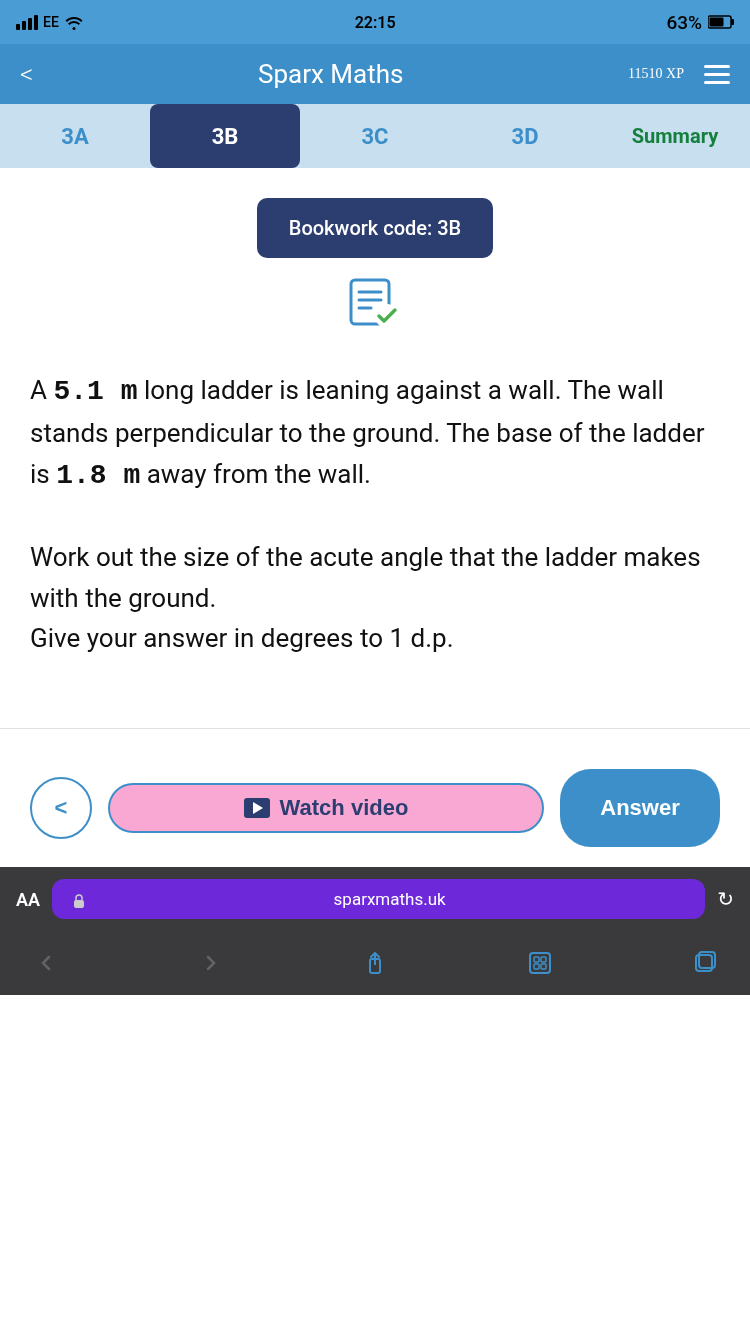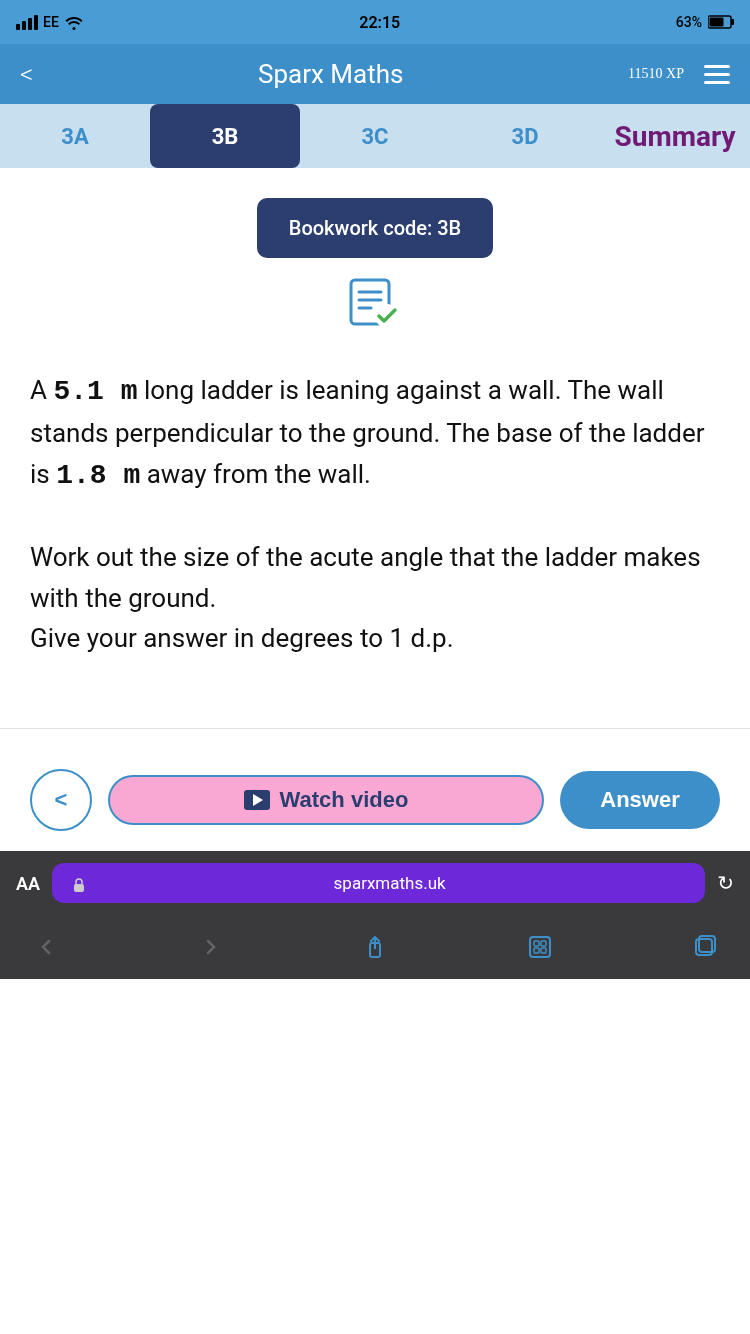--- a/index.html
+++ b/index.html
@@ -19,21 +19,21 @@
       display: flex;
       align-items: center;
       justify-content: space-between;
       padding: 0 16px;
       color: #000;
       font-size: 14px;
       font-weight: 500;
     }
     .status-left { display: flex; align-items: center; gap: 5px; }
     .status-center { font-weight: 600; font-size: 16px; }
-    .status-right { display: flex; align-items: center; gap: 6px; font-size: 14px; }
+    .status-right { display: flex; align-items: center; gap: 6px; font-size: 19px; }
     .signal-bars { display: flex; align-items: flex-end; gap: 2px; }
     .signal-bar { background: #000; border-radius: 1px; width: 4px; }
 
     
     .header {
       background: #3d8fc9;
       height: 60px;
       display: flex;
       align-items: center;
       justify-content: space-between;
@@ -90,22 +90,22 @@
       color: #3d8fc9;
       cursor: pointer;
       border-radius: 8px 8px 0 0;
     }
     .tab.active {
       background: #2c3e70;
       color: #fff;
       border-radius: 8px;
     }
     .tab.summary {
-      color: #701a75;
-      font-size: 28px;
+      color: #15803d;
+      font-size: 20px;
     }
 
     
     .main-content {
       padding: 30px 30px 20px 30px;
       background: #fff;
     }
 
     
     .bookwork-row {
@@ -201,21 +201,21 @@
       content: '';
       width: 0;
       height: 0;
       border-top: 6px solid transparent;
       border-bottom: 6px solid transparent;
       border-left: 10px solid #fff;
       margin-left: 2px;
     }
     .btn-answer {
       width: 160px;
-      height: 58px;
+      height: 78px;
       border-radius: 31px;
       border: none;
       background: #3d8fc9;
       color: #fff;
       font-size: 22px;
       font-weight: 700;
       cursor: pointer;
       flex-shrink: 0;
     }
 

